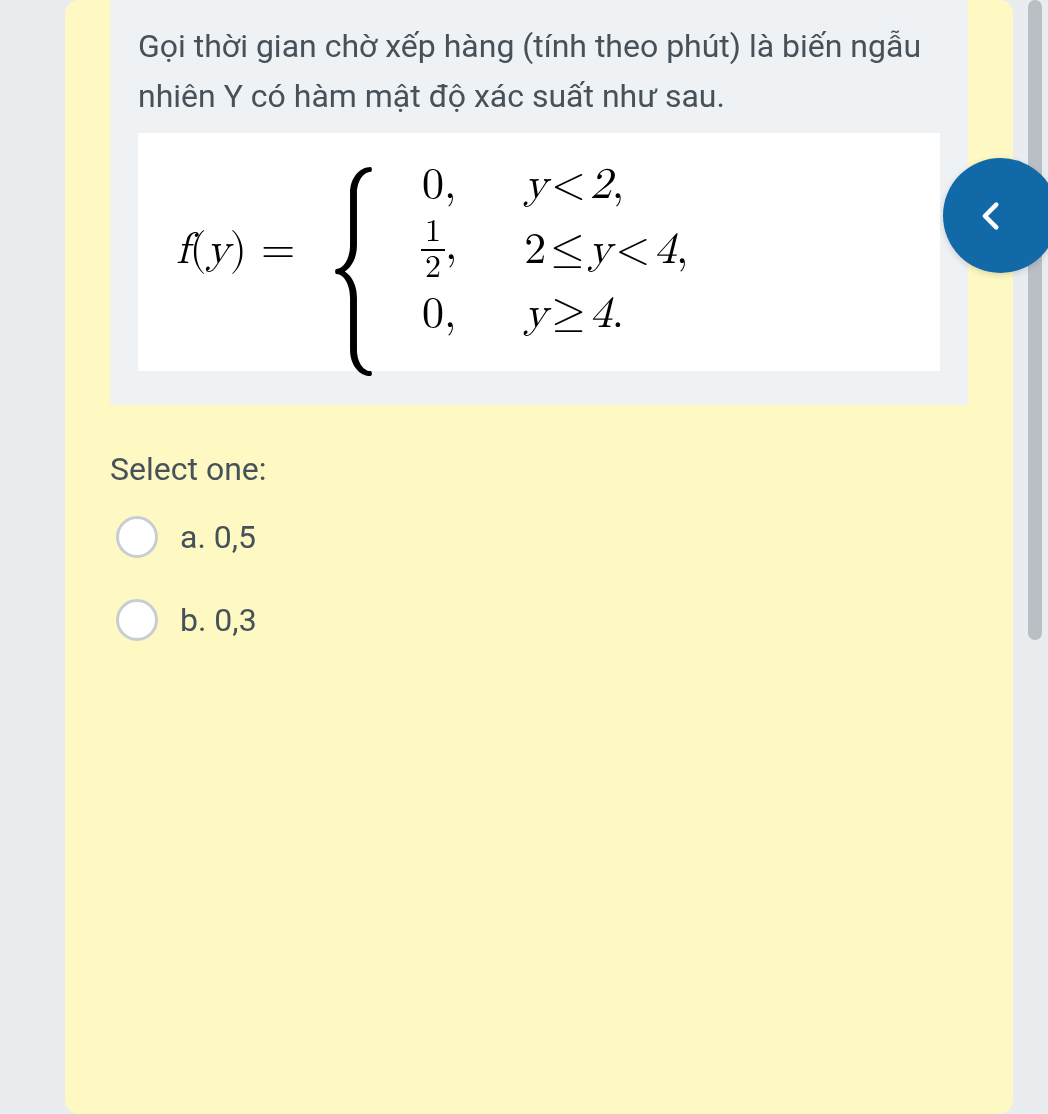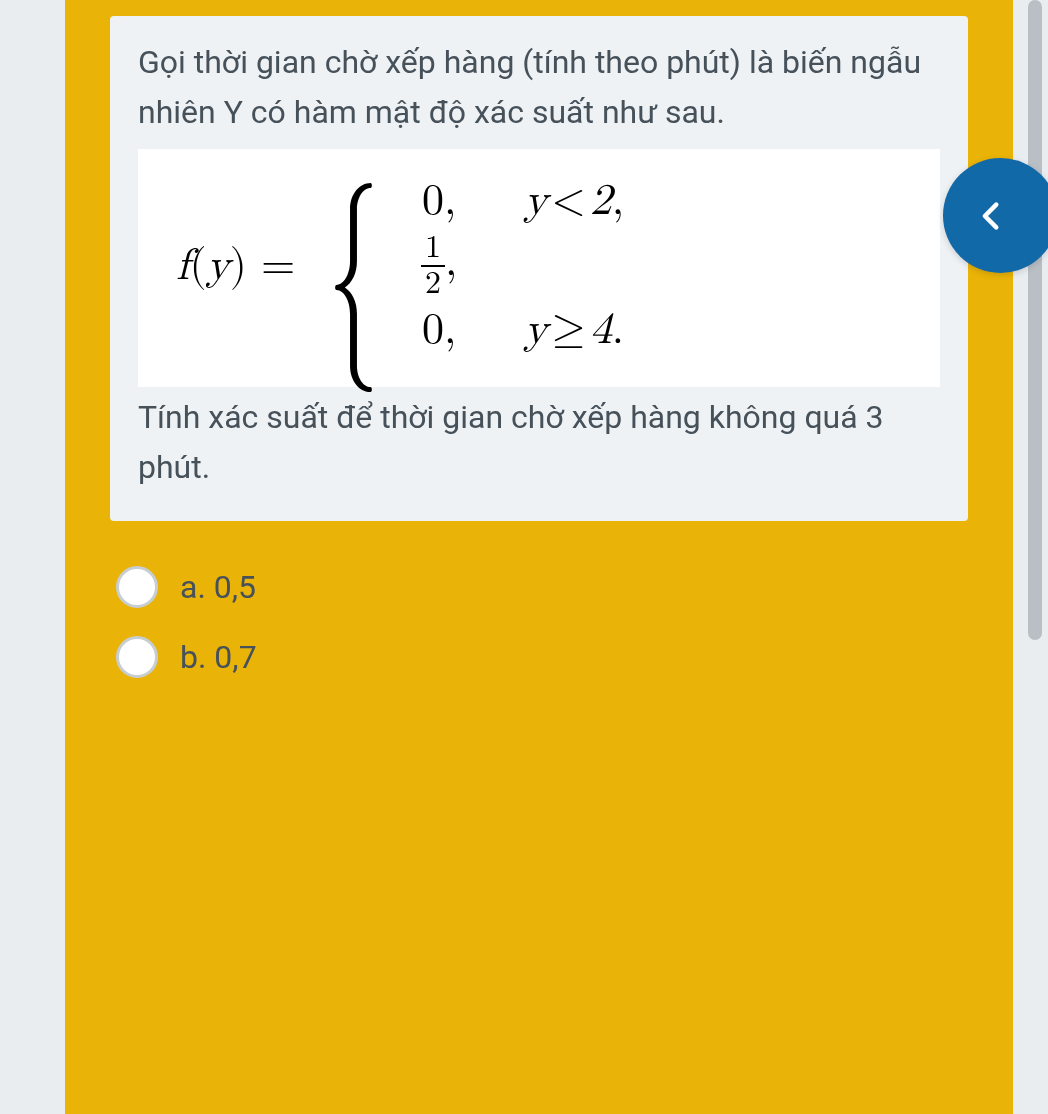--- a/index.html
+++ b/index.html
@@ -9,24 +9,25 @@
     }
     body {
       font-family: -apple-system, BlinkMacSystemFont, "Segoe UI", Roboto, Helvetica, Arial, sans-serif;
       background: #e9edf0;
       width: 1048px;
       height: 1114px;
       position: relative;
       overflow: hidden;
     }
     .content-area {
-      background: #eab308;
+      background: #fef9c3;
       margin: 0 35px 0 65px;
-      padding: 16px 45px 40px 45px;
+      padding: 0 45px 40px 45px;
       min-height: 100%;
+      border-radius: 14px;
     }
     .question-block {
       background: #eef2f5;
       border-radius: 4px;
       padding: 22px 28px 28px 28px;
       margin-bottom: 45px;
     }
     .question-text {
       color: #46515a;
       font-size: 32px;
@@ -104,21 +105,21 @@
     }
     .select-label {
       color: #46515a;
       font-size: 32px;
       font-weight: 400;
       margin-bottom: 28px;
     }
     .options {
       display: flex;
       flex-direction: column;
-      gap: 28px;
+      gap: 41px;
       padding-left: 6px;
     }
     .option {
       display: flex;
       align-items: center;
       gap: 22px;
       cursor: pointer;
     }
     .radio {
       width: 42px;
@@ -177,44 +178,45 @@
         <span class="cases">
           <span class="case-row">
             <span class="case-val">0,</span>
             <span class="case-cond">y<span class="op">&lt;</span>2<span style="font-style:normal;">,</span></span>
           </span>
           <span class="case-row">
             <span class="case-val"><span class="fraction">
                   <span class="num">1</span>
                   <span class="den">2</span>
                 </span><span>,</span></span>
+            <span class="case-cond"><span style="font-style:normal;">2</span><span class="op">≤</span>y<span class="op">&lt;</span>4<span style="font-style:normal;">,</span></span>
           </span>
           <span class="case-row">
             <span class="case-val">0,</span>
             <span class="case-cond">y<span class="op">≥</span>4<span style="font-style:normal;">.</span></span>
           </span>
         </span>
       </span>
     </div>
 
-    <p class="question-text">Tính xác suất để thời gian chờ xếp hàng không quá 3 phút.</p>
   </div>
 
+  <div class="select-label">Select one:</div>
 
   <div class="options">
     <div class="option">
       <div class="radio"></div>
       <div class="option-label">
         <span>a.</span> <span>0,5</span>
       </div>
     </div>
     <div class="option">
       <div class="radio"></div>
       <div class="option-label">
-        <span>b.</span> <span>0,7</span>
+        <span>b.</span> <span>0,3</span>
       </div>
     </div>
   </div>
 </div>
 
 <div class="scrollbar-thumb"></div>
 
 <div class="nav-fab">
   <svg viewBox="0 0 24 24">
     <path d="M15 4 L7 12 L15 20" stroke="#ffffff" stroke-width="3.2" fill="none" stroke-linecap="round" stroke-linejoin="round"></path>

